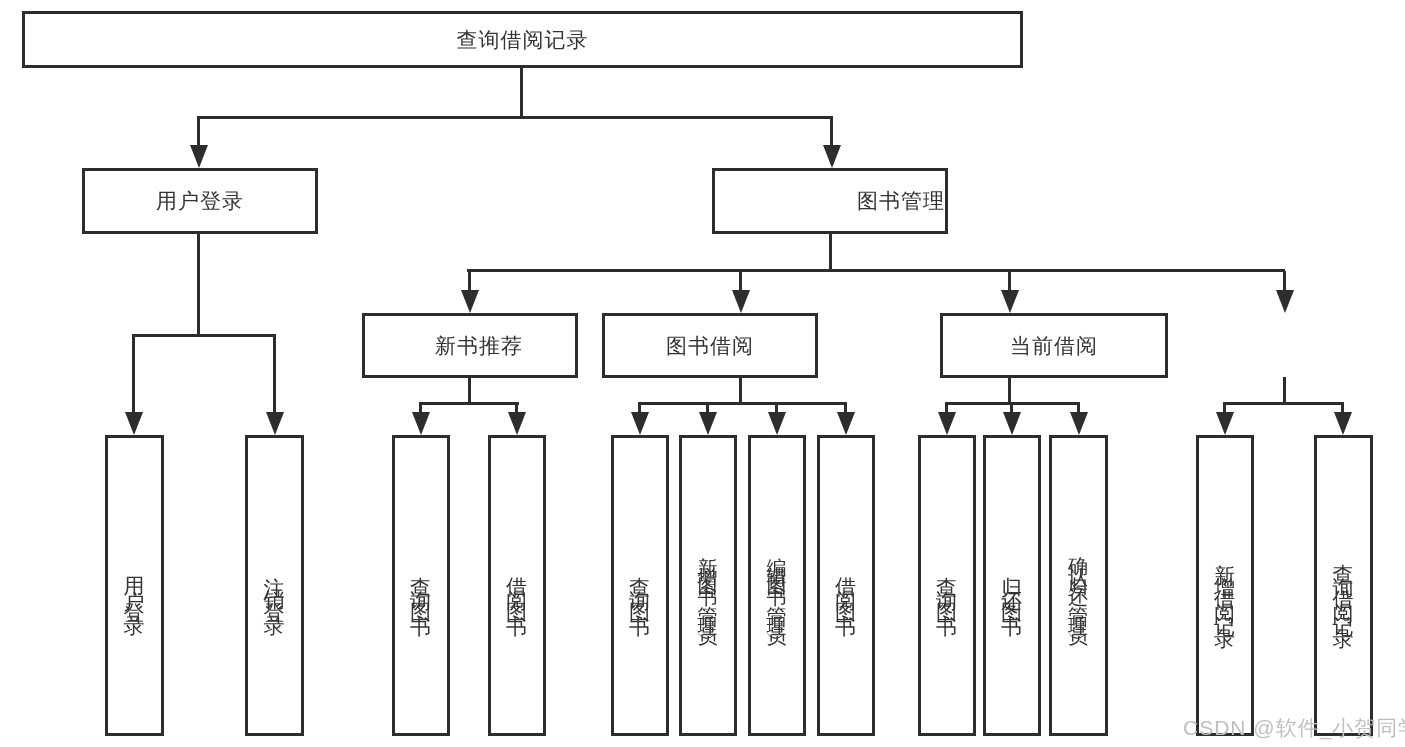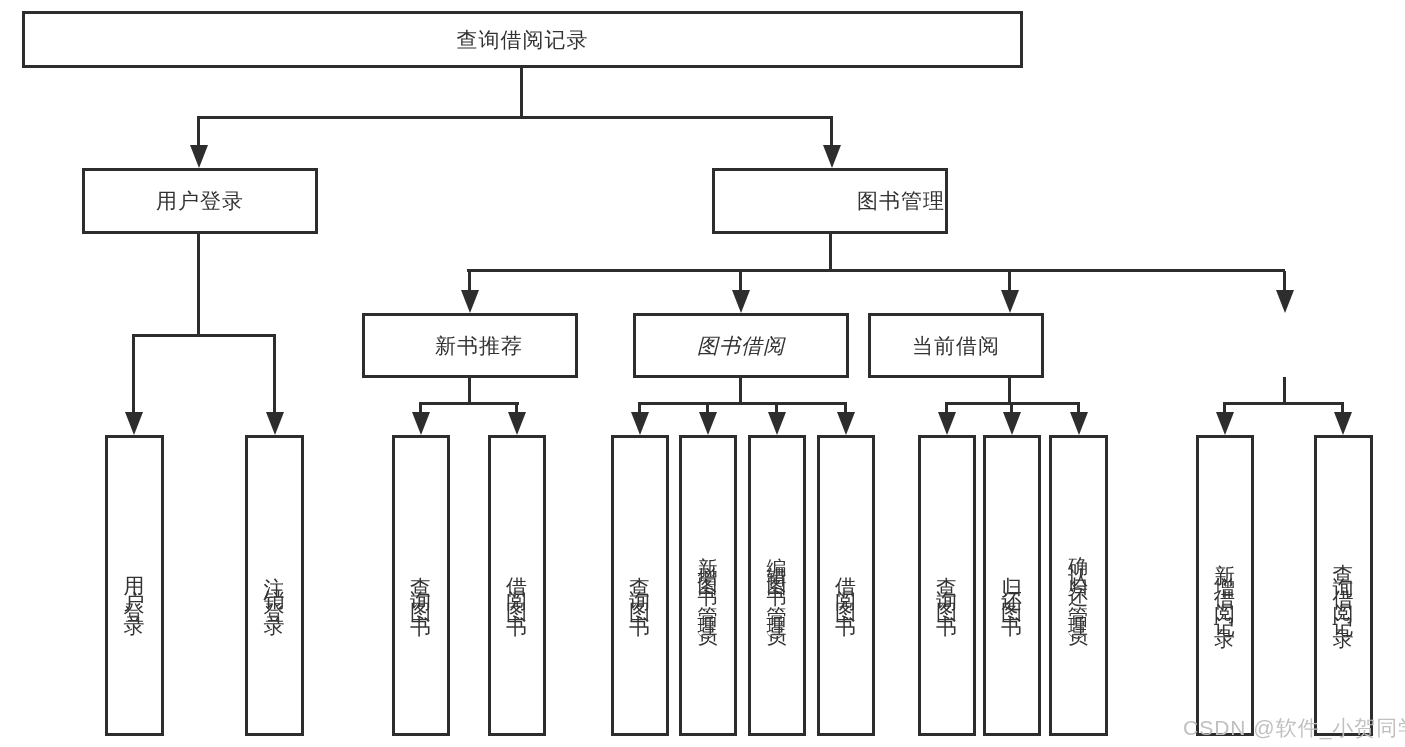--- a/index.html
+++ b/index.html
@@ -84,24 +84,24 @@
   <div class="line" style="left:1008px;top:271px;width:3px;height:21px;"></div>
   <div class="line" style="left:1283px;top:271px;width:3px;height:21px;"></div>
   <div class="arrow" style="left:460.5px;top:290px;"></div>
   <div class="arrow" style="left:731.5px;top:290px;"></div>
   <div class="arrow" style="left:1000.5px;top:290px;"></div>
   <div class="arrow" style="left:1275.5px;top:290px;"></div>
 
   <div class="box hbox" style="left:362px;top:313px;width:216px;height:65px;padding-left:18px;">
     <span>新书推荐</span>
   </div>
-  <div class="box hbox" style="left:633px;top:313px;width:216px;height:65px;font-style:italic;">
+  <div class="box hbox" style="left:602px;top:313px;width:216px;height:65px;">
     <span>图书借阅</span>
   </div>
-  <div class="box hbox" style="left:868px;top:313px;width:176px;height:65px;">
+  <div class="box hbox" style="left:940px;top:313px;width:228px;height:65px;">
     <span>当前借阅</span>
   </div>
 
   <div class="line" style="left:468px;top:377px;width:3px;height:27px;"></div>
   <div class="line" style="left:419px;top:402px;width:100px;height:3px;"></div>
   <div class="line" style="left:419px;top:404px;width:3px;height:10px;"></div>
   <div class="line" style="left:515px;top:404px;width:3px;height:10px;"></div>
   <div class="arrow" style="left:411.5px;top:412px;"></div>
   <div class="arrow" style="left:507.5px;top:412px;"></div>
 

